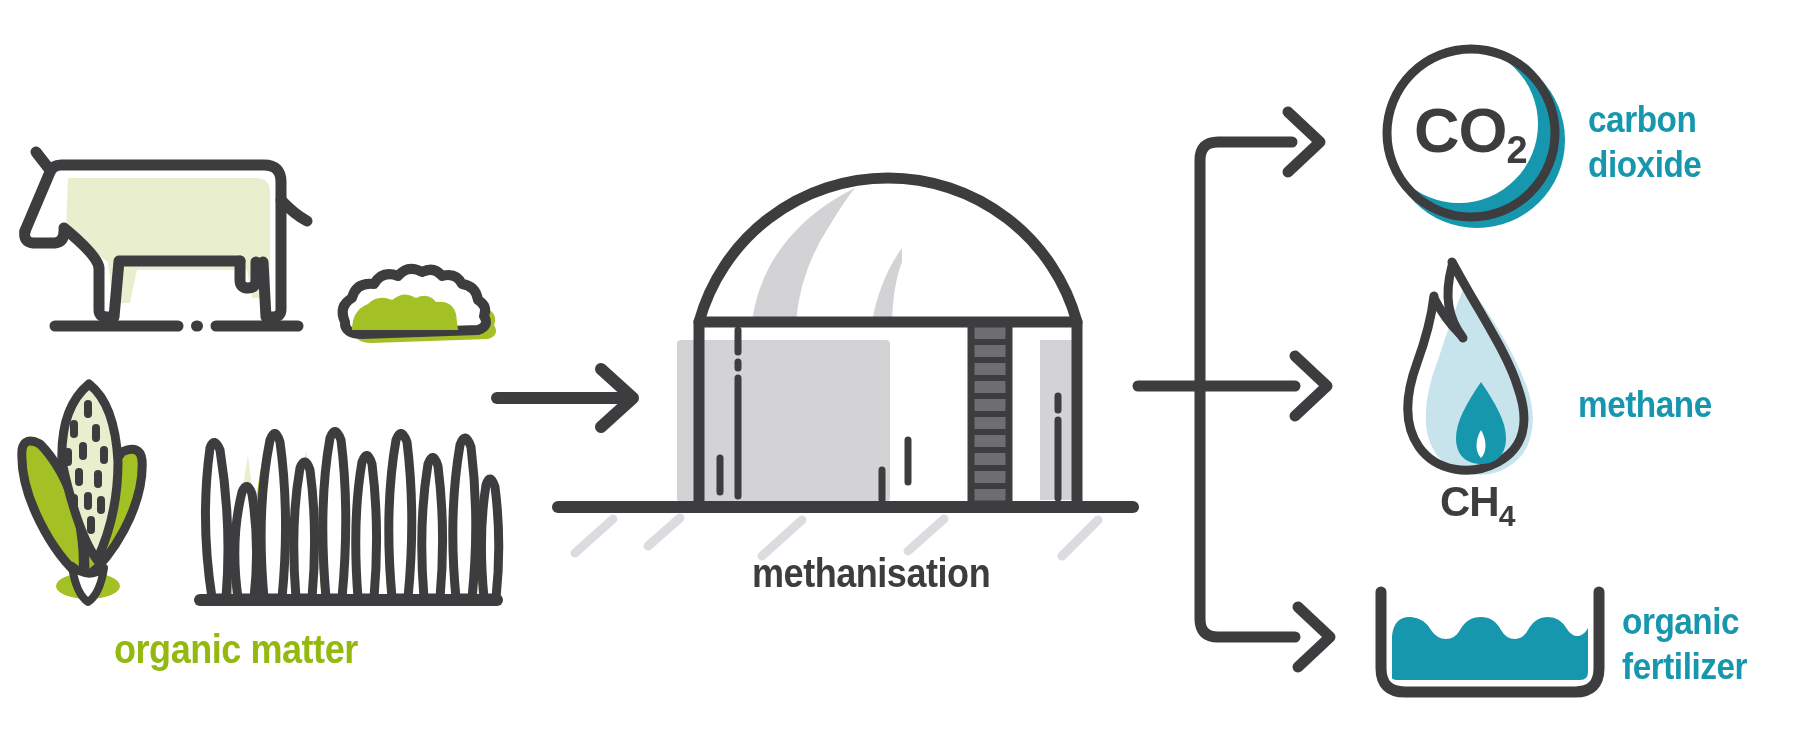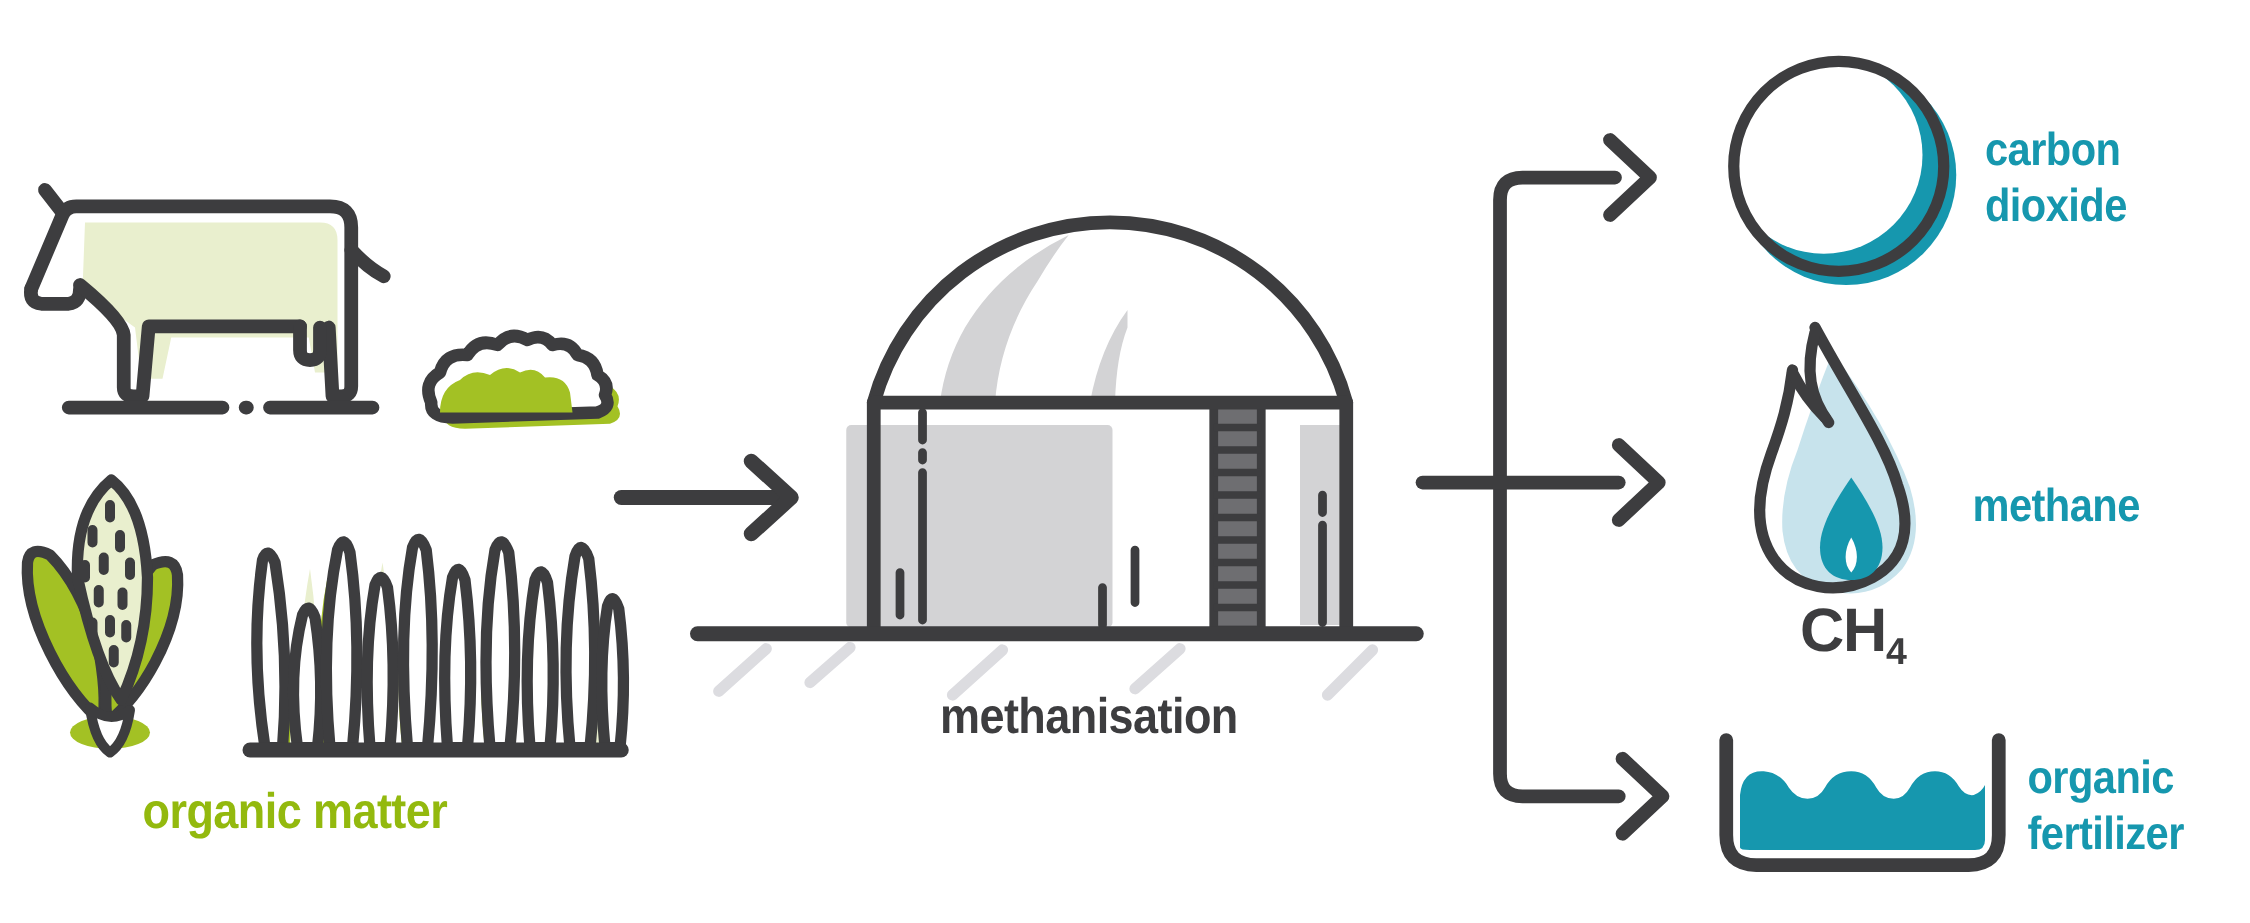--- a/index.html
+++ b/index.html
@@ -48,21 +48,21 @@
   .lbl-teal   {color:var(--teal,#1697ae);font-size:37px;line-height:45px;}
   .formula{
     position:absolute;
     font-weight:bold;
     color:var(--charcoal,#3d3d3f);
     line-height:1;
     white-space:nowrap;
   }
   .formula .base{font-size:63px;letter-spacing:-1px;}
   .formula .sub{font-size:38px;position:relative;top:0.30em;}
-  .formula.ch4 .base{font-size:49px;}
+  .formula.ch4 .base{font-size:42px;}
   .formula.ch4 .sub{font-size:30px;top:0.32em;}
 </style>
 </head>
 <body>
 
 <div id="stage">
 
   <svg id="art" width="1800" height="738" viewBox="0 0 1800 738">
 
     <g>
@@ -154,20 +154,23 @@
     <g>
       <path class="fteal" d="M 1392 678 L 1392 636 Q 1394 616 1411 617 Q 1424 618 1431 630 Q 1437 639 1446 639 Q 1455 639 1460 630 Q 1467 617 1481 617 Q 1494 617 1501 630 Q 1506 639 1515 639 Q 1523 639 1528 630 Q 1535 617 1548 617 Q 1560 617 1567 629 Q 1572 637 1579 636 Q 1585 634 1588 628 L 1588 672 Q 1588 680 1580 680 L 1400 680 Q 1392 680 1392 678 Z"></path>
       <path class="sk" d="M 1381 592 L 1381 668 Q 1381 692 1405 692 H 1575 Q 1599 692 1599 668 L 1599 592"></path>
     </g>
   </svg>
 
   <div class="lbl lbl-green" style="left:114px;top:627px;">organic matter</div>
 
   <div class="lbl lbl-dark" style="left:752px;top:551px;">methanisation</div>
 
+  <div class="formula" style="left:1414px;top:99px;">
+    <span class="base">CO</span><span class="sub">2</span>
+  </div>
 
   <div class="lbl lbl-teal" style="left:1588px;top:97px;">
     <div>carbon</div>
     <div>dioxide</div>
   </div>
 
   <div class="lbl lbl-teal" style="left:1578px;top:382px;">methane</div>
 
   <div class="formula ch4" style="left:1440px;top:481px;">
     <span class="base">CH</span><span class="sub">4</span>

